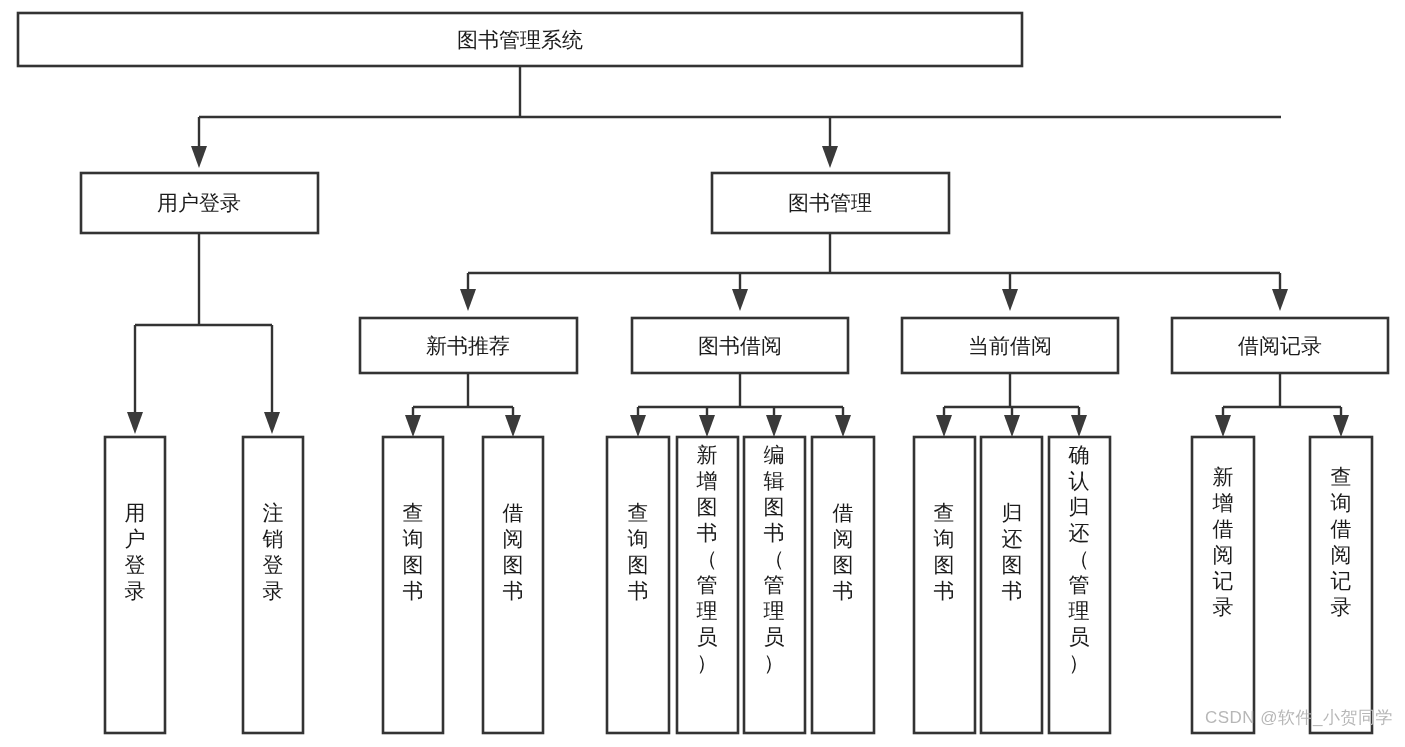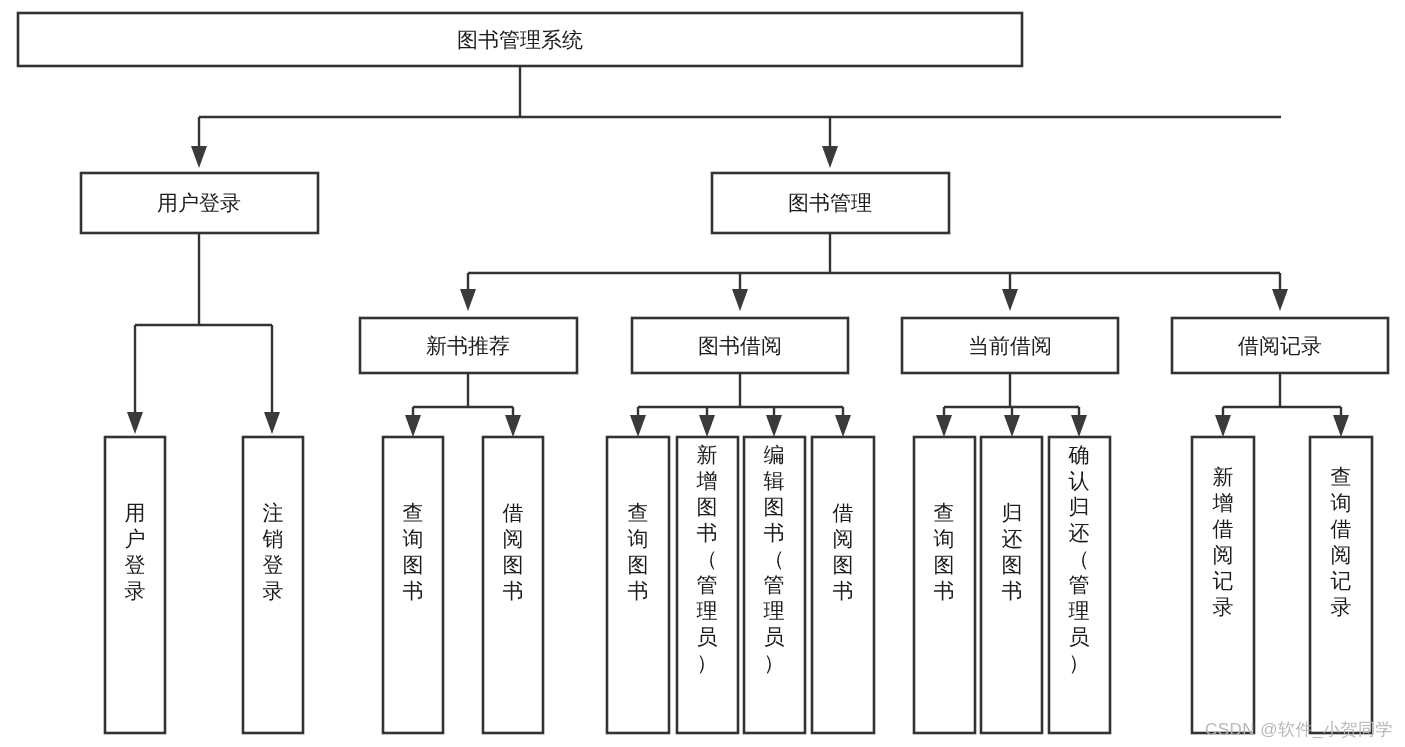--- a/index.html
+++ b/index.html
@@ -51,21 +51,21 @@
   }
   .node-label-v {
     font-family: "Liberation Sans", "DejaVu Sans", sans-serif;
     font-size: 21px;
     fill: #1b1b1b;
     text-anchor: middle;
   }
   .watermark {
     position: absolute;
     right: 12px;
-    bottom: 6px;
+    bottom: 18px;
     font-family: "Liberation Sans", "DejaVu Sans", sans-serif;
     font-size: 17px;
     color: #b7b7b7;
     letter-spacing: 0.5px;
     white-space: nowrap;
     user-select: none;
     text-align: right;
   }
 </style>
 </head>

